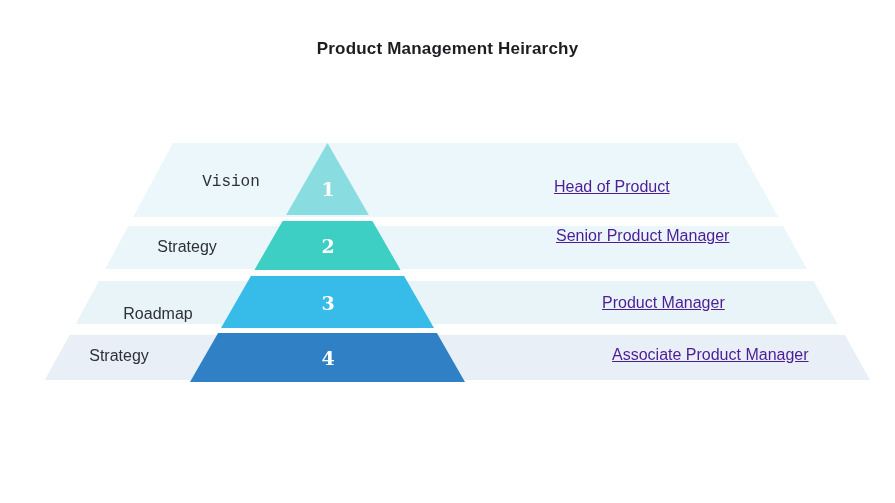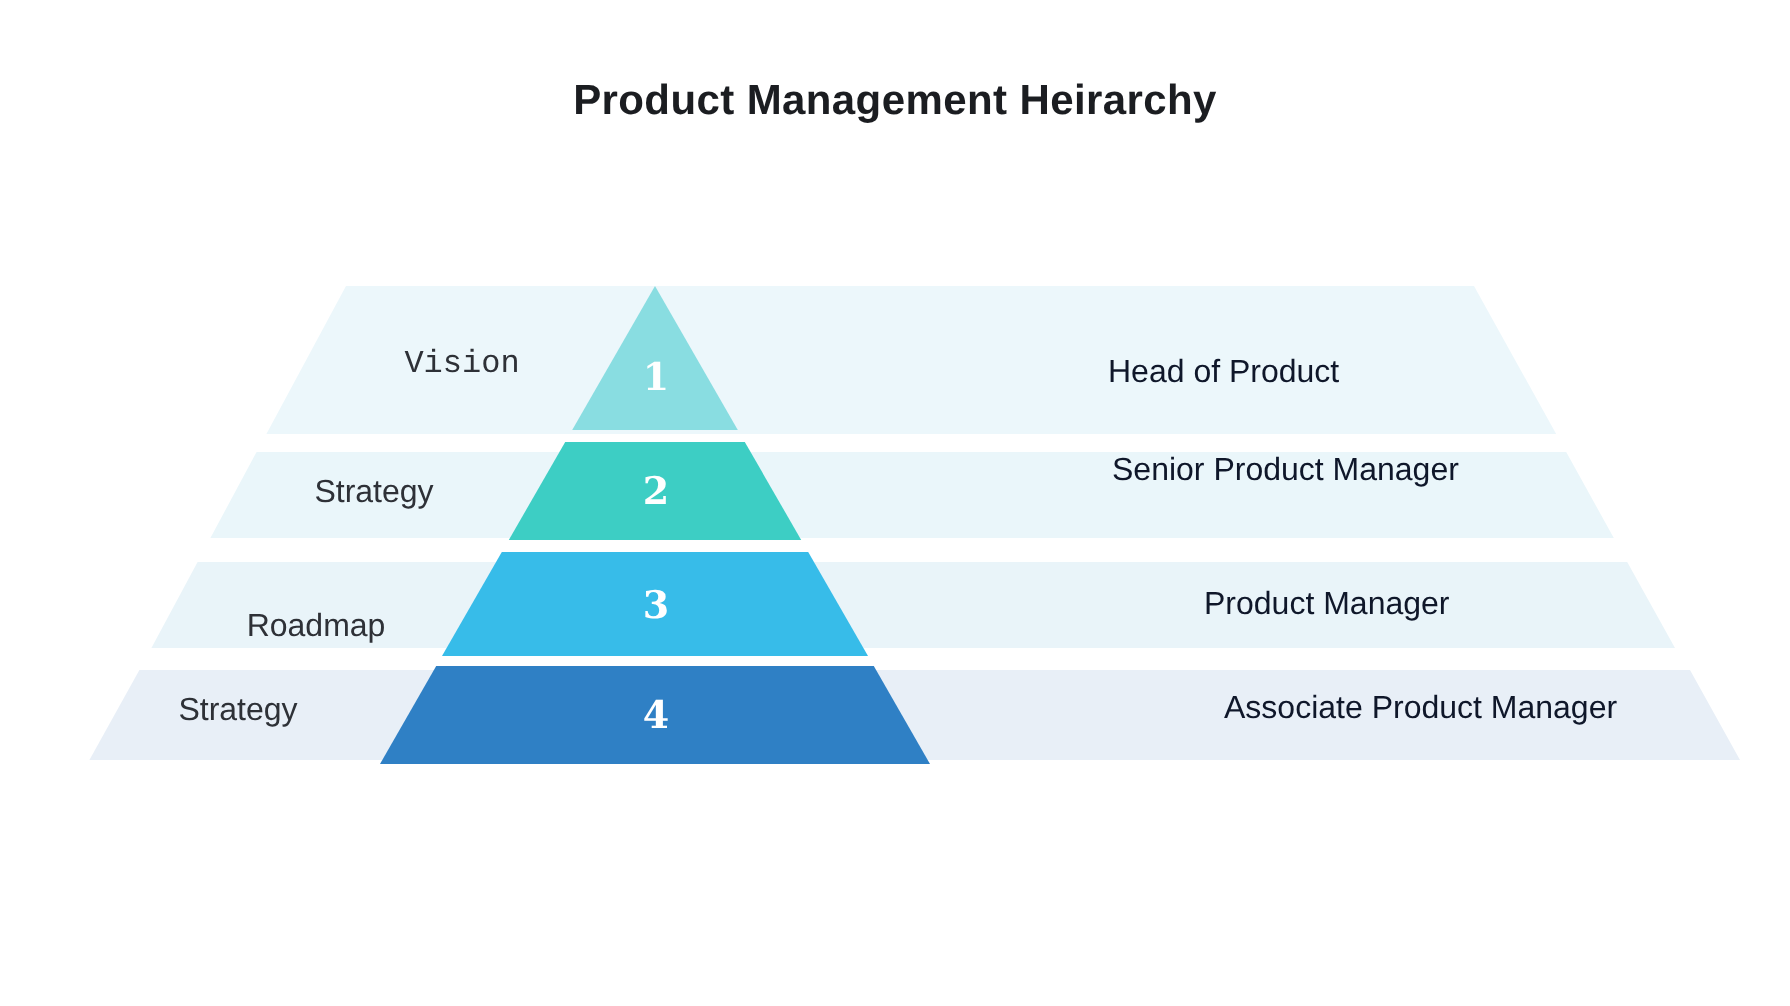--- a/index.html
+++ b/index.html
@@ -14,43 +14,44 @@
     height: 503px;
     overflow: hidden;
     background: #ffffff;
   }
   .title {
     position: absolute;
     left: 0;
     top: 39px;
     width: 895px;
     text-align: center;
-    font-size: 21px;
+    font-size: 17px;
     font-weight: 700;
     letter-spacing: 0.2px;
     color: #1b1d21;
   }
   svg.diagram {
     position: absolute;
     left: 0;
     top: 0;
   }
   .lvl-label {
     position: absolute;
     transform: translate(-50%, -50%);
     font-size: 16px;
     color: #2e3137;
     white-space: nowrap;
   }
   .role-label {
     position: absolute;
     transform: translateY(-50%);
     font-size: 16px;
-    color: #0f172a;
+    color: #4c1d95;
     white-space: nowrap;
+    text-decoration: underline;
   }
   .seg-num {
     position: absolute;
     transform: translate(-50%, -50%);
     font-family: "DejaVu Serif", serif;
     font-size: 19px;
     font-weight: 700;
     color: #ffffff;
     text-align: center;
     white-space: nowrap;

